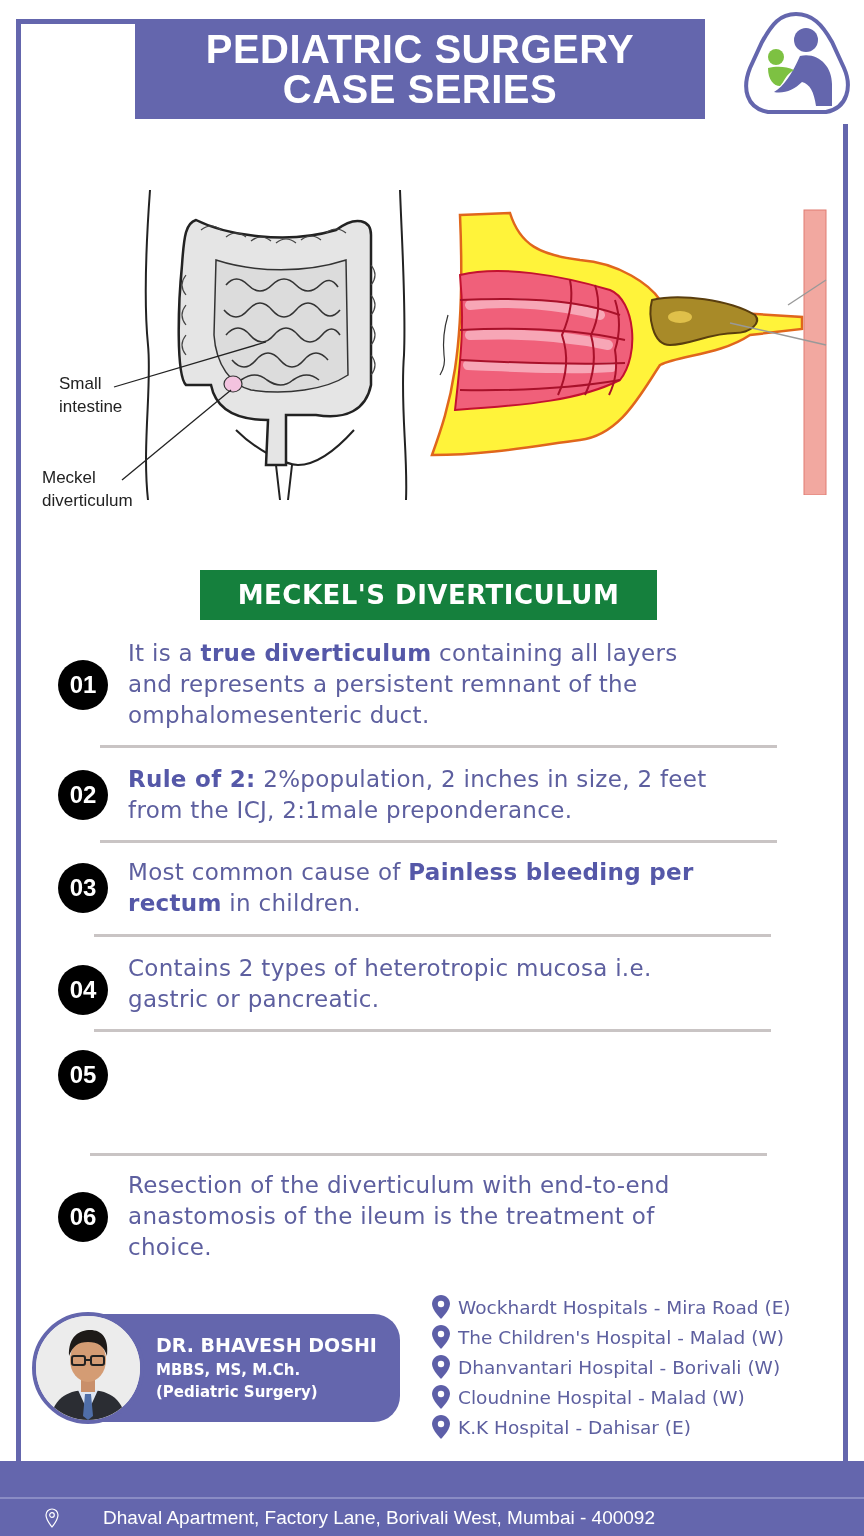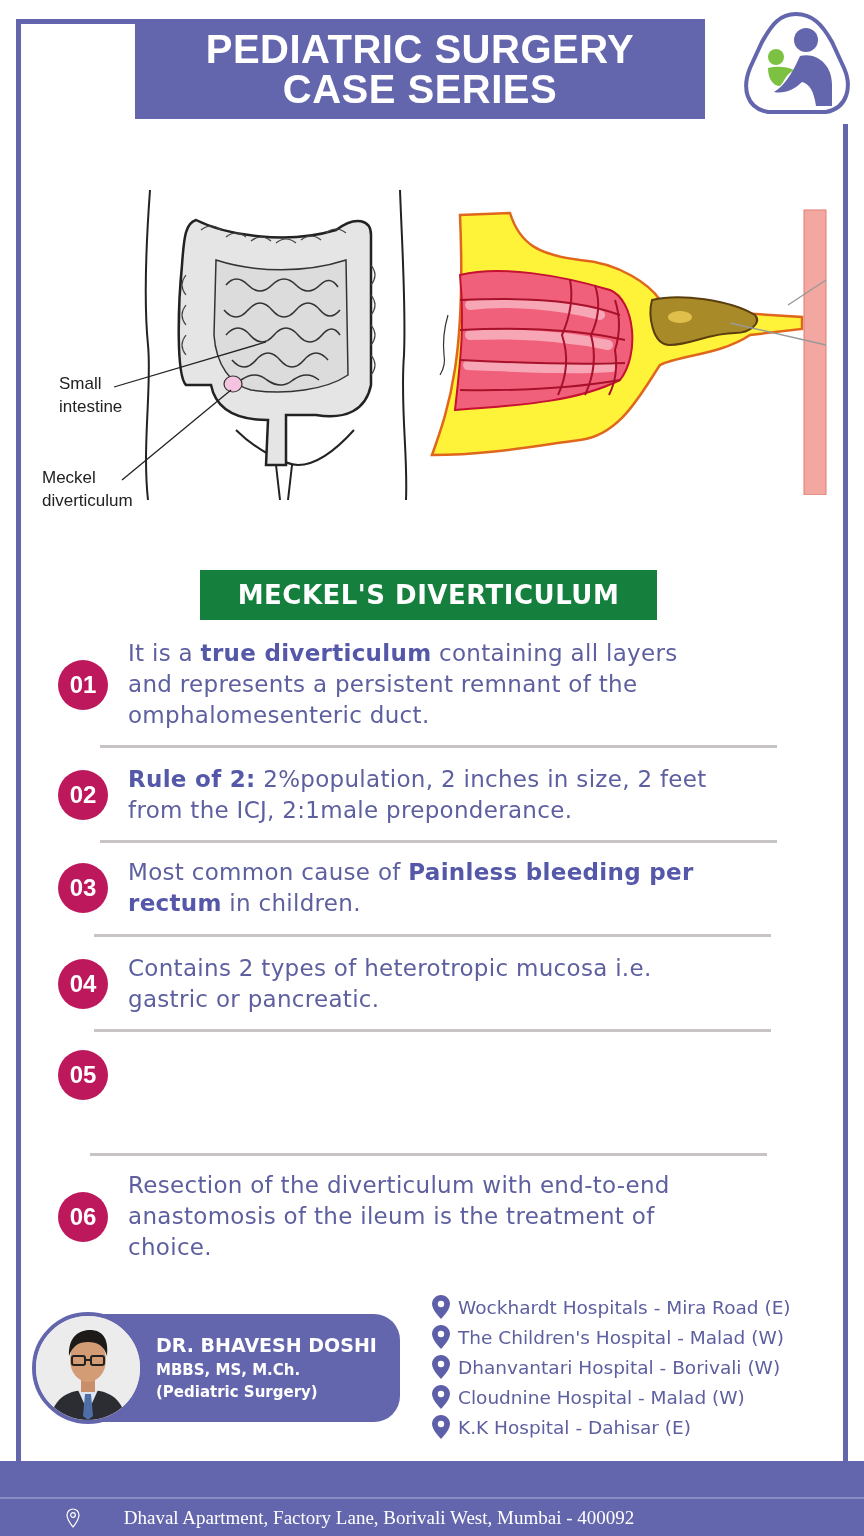--- a/index.html
+++ b/index.html
@@ -24,21 +24,21 @@
   .illus-right { position: absolute; left: 430px; top: 205px; width: 410px; height: 290px; }
   .label { position: absolute; font-family: "Liberation Sans", sans-serif; font-size: 17px; color: #222; line-height: 22px; }
 
   
   .section-title { position: absolute; left: 200px; top: 570px; width: 457px; height: 50px; background: #15803d;
                    display: flex; align-items: center; justify-content: center;
                    color: #fff; font-family: "DejaVu Sans", sans-serif; font-weight: 700; font-size: 26px; letter-spacing: 0.5px; }
 
   
   .point { position: absolute; left: 58px; width: 760px; display: flex; align-items: center; }
-  .badge { width: 50px; height: 50px; border-radius: 50%; background: #be185d; color: #fff; flex: 0 0 50px;
+  .badge { width: 50px; height: 50px; border-radius: 50%; background: #000000; color: #fff; flex: 0 0 50px;
            display: flex; align-items: center; justify-content: center;
            font-family: "Liberation Sans", sans-serif; font-weight: 700; font-size: 24px; }
   .point-text { margin-left: 20px; font-family: "DejaVu Sans", sans-serif; font-size: 23px; line-height: 31px; color: #5d5f9f; letter-spacing: 0.3px; }
   .point-text b { font-weight: 700; color: #5558a8; }
   .divider { position: absolute; height: 3px; background: #c9c4c4; }
 
   
   .doc-card { position: absolute; left: 82px; top: 1314px; width: 318px; height: 108px; background: #6466ad; border-radius: 0 26px 26px 0; }
   .doc-photo { position: absolute; left: 32px; top: 1312px; width: 112px; height: 112px; border-radius: 50%;
                background: #eeeeee; border: 4px solid #6466ad; overflow: hidden; }
@@ -48,21 +48,21 @@
   
   .hospitals { position: absolute; left: 432px; top: 1292px; }
   .hosp { display: flex; align-items: center; height: 30px; }
   .pin { width: 18px; height: 24px; margin-right: 8px; }
   .hosp-text { font-family: "DejaVu Sans", sans-serif; font-size: 18.5px; color: #5d5f9f; }
 
   
   .footer { position: absolute; left: 0; top: 1461px; width: 864px; height: 75px; background: #6466ad; }
   .footer-sep { position: absolute; left: 0; top: 1497px; width: 864px; height: 2px; background: #8a8cc4; }
   .footer-row1 { position: absolute; left: 0; top: 1428px; width: 864px; height: 35px; display: flex; align-items: center; justify-content: center; color: #fff; font-family: "DejaVu Sans", sans-serif; font-size: 19px; }
-  .footer-row2 { position: absolute; left: 0; top: 1499px; width: 700px; height: 37px; display: flex; align-items: center; justify-content: center; color: #fff; font-family: Liberation Serif, serif; font-size: 19px; gap: 36px; }
+  .footer-row2 { position: absolute; left: 0; top: 1499px; width: 700px; height: 37px; display: flex; align-items: center; justify-content: center; color: #fff; font-family: Liberation Sans, sans-serif; font-size: 19px; gap: 36px; }
   .f-item { display: flex; align-items: center; }
   .f-phone { font-weight: 700; }
   .ico { display: inline-block; margin-right: 8px; }
 </style>
 </head>
 <body>
 
 <div class="frame-left"></div>
 <div class="frame-top"></div>
 <div class="frame-right"></div>
@@ -169,21 +169,21 @@
 
 <div class="point" style="top:857px;">
   <div class="badge">03</div>
   <div class="point-text">
     <div><span>Most common cause of </span><b>Painless bleeding per</b></div>
     <div><b>rectum</b><span> in children.</span></div>
   </div>
 </div>
 <div class="divider" style="left:94px; top:934px; width:677px;"></div>
 
-<div class="point" style="top:953px;">
+<div class="point" style="top:953px;align-items:flex-end;">
   <div class="badge">04</div>
   <div class="point-text">
     <div>Contains 2 types of heterotropic mucosa i.e.</div>
     <div>gastric or pancreatic.</div>
   </div>
 </div>
 <div class="divider" style="left:94px; top:1029px; width:677px;"></div>
 
 <div class="point" style="top:1048px;">
   <div class="badge" style="align-self:flex-start; margin-top:2px;">05</div>

